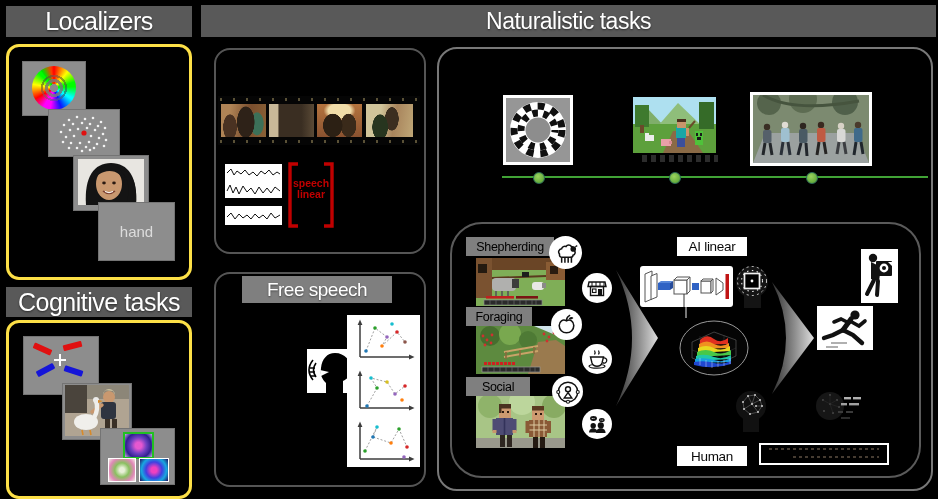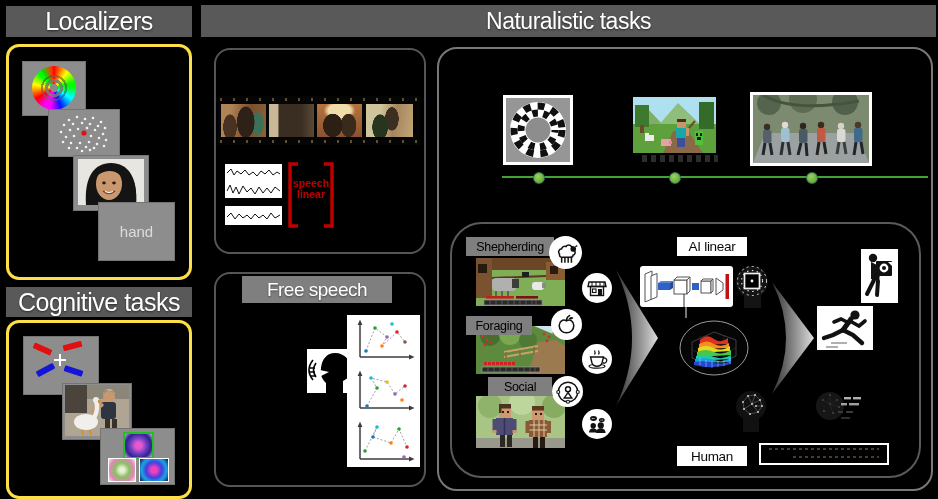--- a/index.html
+++ b/index.html
@@ -409,21 +409,21 @@
         <rect x="16" y="36" width="3" height="3"></rect>
         <rect x="20" y="36" width="3" height="3"></rect>
         <rect x="24" y="36" width="3" height="3"></rect>
         <rect x="28" y="36" width="3" height="3"></rect>
         <rect x="32" y="36" width="3" height="3"></rect>
         <rect x="36" y="36" width="3" height="3"></rect>
     </g>
     <rect x="6" y="41" width="58" height="5" fill="#2a2a2a" stroke="#999" stroke-width=".7"></rect>
     <path d="M12,41 v5 M18,41 v5 M24,41 v5 M30,41 v5 M36,41 v5 M42,41 v5 M48,41 v5 M54,41 v5 M59,41 v5" stroke="#6a6a6a" stroke-width=".7"></path>
   </svg>
-  <div class="abs tag" style="left:466px;top:316px;width:66px;height:19px;text-align:right;">
+  <div class="abs tag" style="left:466px;top:307px;width:66px;height:19px;text-align:right;">
     <span>Foraging</span>
   </div>
   <div class="abs circle-icon" style="left:551px;top:309px;width:31px;height:31px;">
     <svg viewBox="0 0 24 24" width="25" height="25">
       <path d="M12,8.5 C8.5,6.5 5,9 5,13 c0,4 3,7 7,7 c4,0 7,-3 7,-7 c0,-4 -3.5,-6.5 -7,-4.5 z" fill="#fff" stroke="#111" stroke-width="1.5"></path>
       <path d="M12,8.5 C12,5.5 13,4.2 15.5,3" fill="none" stroke="#111" stroke-width="1.5"></path>
       <path d="M14,6.2 q3,-2.4 4.6,-.4 q-2,2.4 -4.6,.4 z" fill="#111"></path>
     </svg>
   </div>
 
@@ -450,21 +450,21 @@
       <rect x="64" y="40" width="5" height="12" fill="#241a12"></rect>
     <rect x="53" y="24" width="18" height="17" fill="#8a5a36"></rect>
     <path d="M53,29 h18 M53,34 h18 M58,24 v17 M63,24 v17 M68,24 v17" stroke="#dcc9a0" stroke-width="1"></path>
     <rect x="49.5" y="25" width="4" height="12" fill="#8a5a36"></rect>
       <rect x="71" y="25" width="4" height="12" fill="#8a5a36"></rect>
     <rect x="56" y="12" width="12" height="12" fill="#cd9a70"></rect>
       <rect x="56" y="10" width="12" height="4.5" fill="#5a3a20"></rect>
     <rect x="59" y="17" width="2" height="2" fill="#2a1a10"></rect>
       <rect x="64" y="17" width="2" height="2" fill="#2a1a10"></rect>
   </svg>
-  <div class="abs tag" style="left:488px;top:377px;width:64px;height:19px;">
+  <div class="abs tag" style="left:466px;top:377px;width:64px;height:19px;">
     <span>Social</span>
   </div>
   <div class="abs circle-icon" style="left:552px;top:376px;width:31px;height:31px;">
     <svg viewBox="0 0 24 24" width="26" height="26">
       <circle cx="12" cy="12" r="9" fill="none" stroke="#111" stroke-width="1.3"></circle>
       <circle cx="12" cy="9.5" r="2.3" fill="none" stroke="#111" stroke-width="1.3"></circle>
       <path d="M12,12.5 l-3.5,5 h7 z" fill="none" stroke="#111" stroke-width="1.3"></path>
       <circle cx="3" cy="12" r="1.4" fill="#fff" stroke="#111" stroke-width="1"></circle>
       <circle cx="21" cy="12" r="1.4" fill="#fff" stroke="#111" stroke-width="1"></circle>
       <circle cx="12" cy="21" r="1.4" fill="#fff" stroke="#111" stroke-width="1"></circle>

